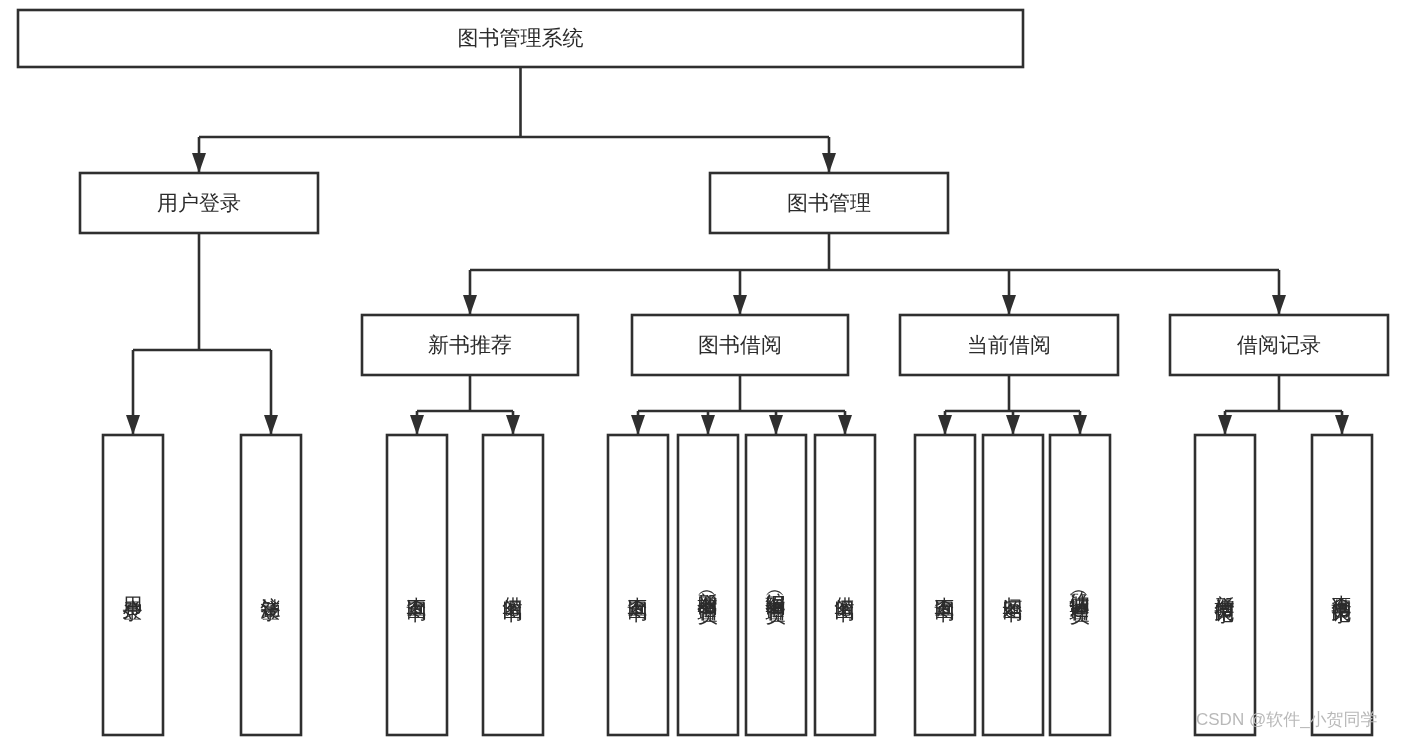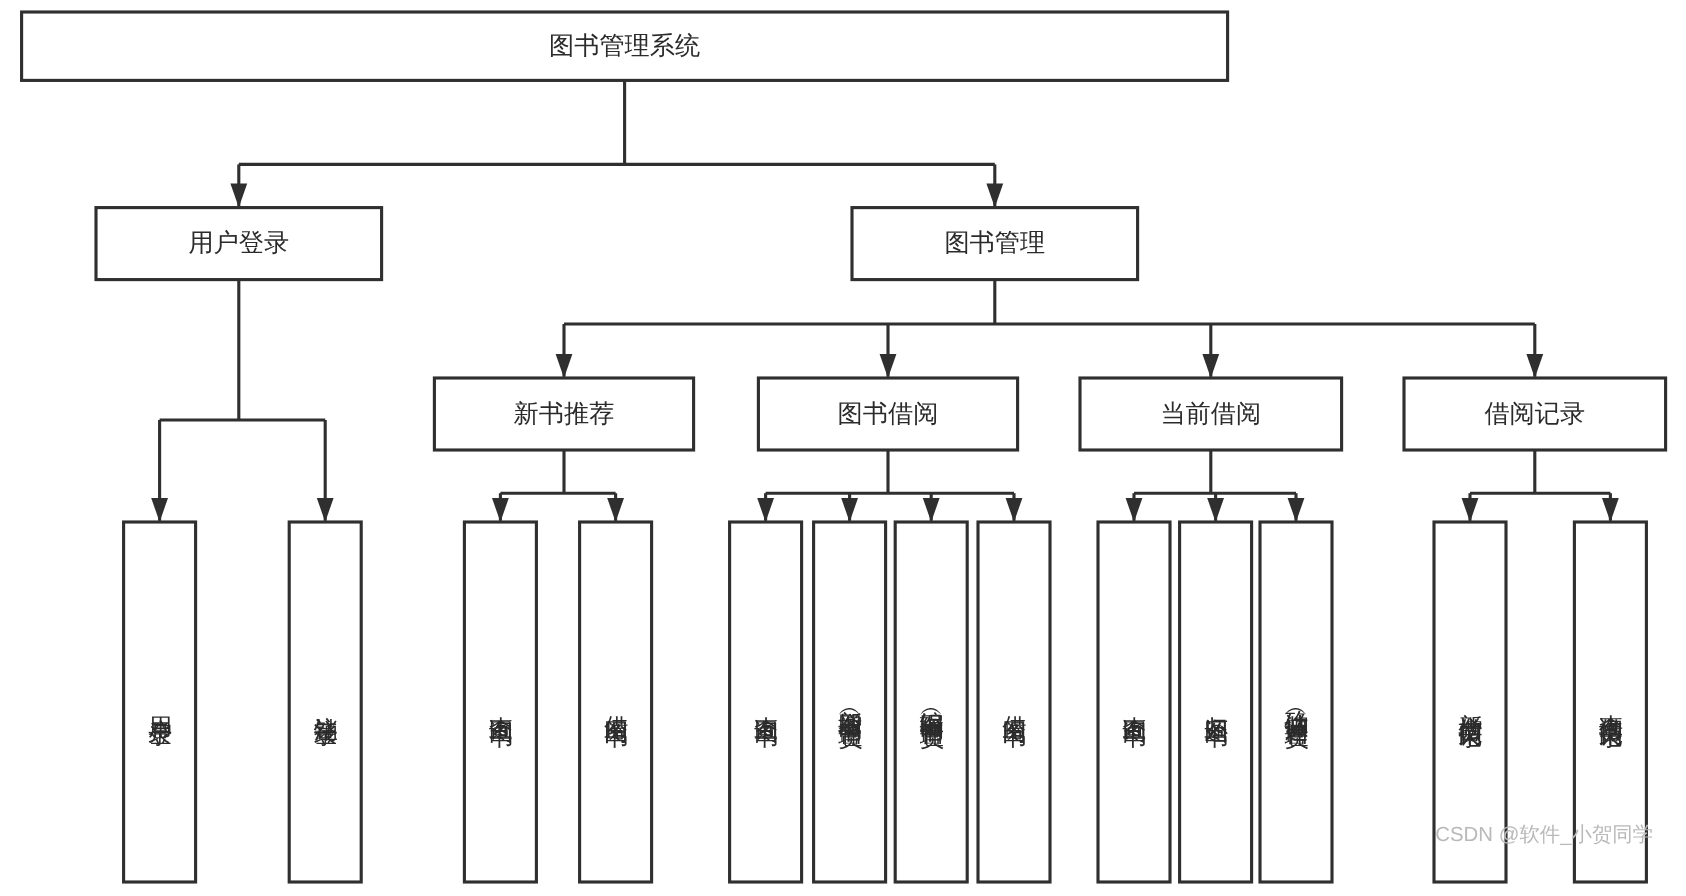--- a/index.html
+++ b/index.html
@@ -204,15 +204,15 @@
         <span class="leaf-label-v">确认归还（管理员）</span>
       </div>
       <div class="leaf-label-wrap" style="left: 1195px; top: 435px; width: 60px; height: 300px;">
         <span class="leaf-label-v">新增借阅记录</span>
       </div>
       <div class="leaf-label-wrap" style="left: 1312px; top: 435px; width: 60px; height: 300px;">
         <span class="leaf-label-v">查询借阅记录</span>
       </div>
     </div>
 
-  <div class="watermark" style="left: 1196px; top: 684px; color: rgb(185, 185, 185);">CSDN @软件_小贺同学</div>
+  <div class="watermark" style="left: 1196px; top: 708px; color: rgb(185, 185, 185);">CSDN @软件_小贺同学</div>
 
 </div>
 
 </body></html>

